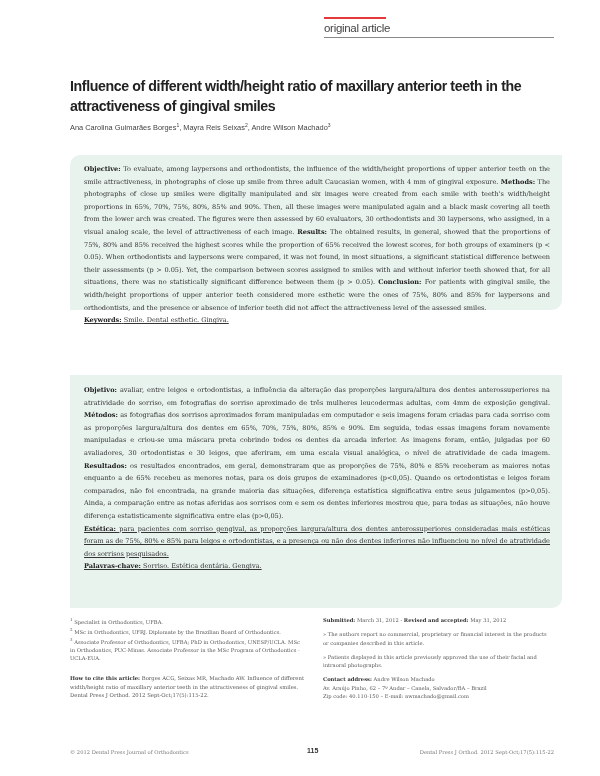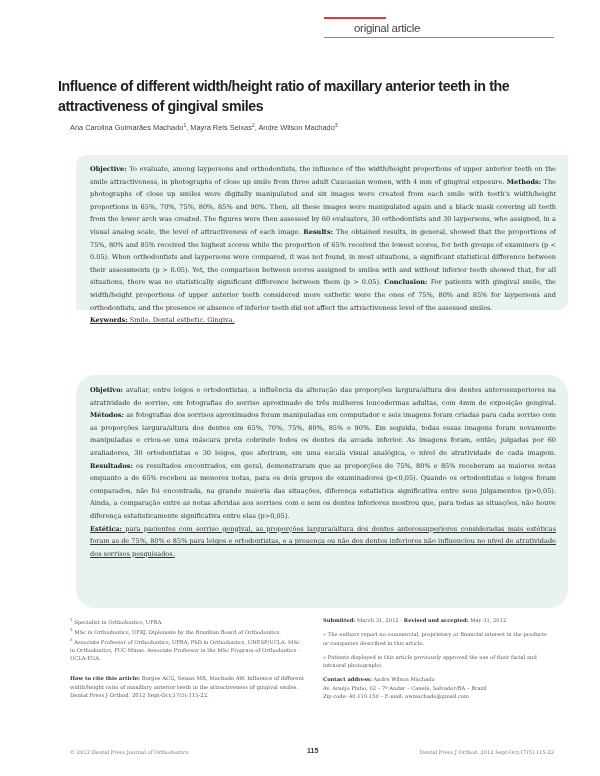--- a/index.html
+++ b/index.html
@@ -1,26 +1,26 @@
 <!DOCTYPE html>
 <html><head>
 <meta charset="utf-8">
 <style>
   html, body { margin: 0; padding: 0; background: #ffffff; }
   body { width: 600px; height: 776px; position: relative; overflow: hidden; font-family: "DejaVu Serif", serif; color: #333; }
   .header { position: absolute; left: 324px; top: 17px; width: 230px; }
   .header-accent { width: 62px; height: 2px; background: #e5383b; }
-  .header-label { font-family: "Liberation Sans", sans-serif; font-size: 11.5px; color: #444; letter-spacing: -0.3px; margin-top: 3px; line-height: 13px; margin-left: 30px; }
+  .header-label { font-family: "Liberation Sans", sans-serif; font-size: 11.5px; color: #444; letter-spacing: -0.3px; margin-top: 3px; line-height: 13px; }
   .header-rule { height: 1px; background: #888; margin-top: 2px; }
-  .title { position: absolute; left: 58px; top: 76px; width: 460px; font-family: "Liberation Sans", sans-serif; font-weight: bold; font-size: 14.2px; line-height: 20px; color: #222; letter-spacing: -0.4px; }
+  .title { position: absolute; left: 70px; top: 76px; width: 460px; font-family: "Liberation Sans", sans-serif; font-weight: bold; font-size: 14.2px; line-height: 20px; color: #222; letter-spacing: -0.4px; }
   .authors { position: absolute; left: 70px; top: 122px; font-family: "Liberation Sans", sans-serif; font-size: 7.4px; color: #444; }
   .authors sup { font-size: 5px; }
-  .abstract-box { position: absolute; left: 70px; background: #e9f3ee; font-size: 6.55px; line-height: 12.6px; color: #333; text-align: justify; padding: 8px 12px 8px 14px; box-sizing: border-box; width: 492px; margin-left: 6px; }
+  .abstract-box { position: absolute; left: 70px; background: #e9f3ee; font-size: 6.55px; line-height: 12.6px; color: #333; text-align: justify; padding: 8px 12px 8px 14px; box-sizing: border-box; width: 492px; }
   .abs-en { top: 155px; height: 155px; border-top-left-radius: 10px; border-bottom-right-radius: 10px; }
-  .abs-pt { top: 375px; height: 233px; border-top-left-radius: 0; border-bottom-right-radius: 10px; padding-top: 9px; border-radius: 19px; }
+  .abs-pt { top: 375px; height: 233px; border-top-left-radius: 0; border-bottom-right-radius: 10px; padding-top: 9px; }
   .abstract-box b { color: #222; }
   .kw { display: block; text-decoration: underline; }
   .footnotes { position: absolute; left: 70px; top: 616px; width: 230px; font-size: 5.2px; line-height: 8.3px; color: #555; }
   .footnotes sup { font-size: 4px; }
   .cite { position: absolute; left: 70px; top: 674px; width: 235px; font-size: 5.3px; line-height: 8.6px; color: #555; }
   .cite b { color: #333; }
   .right-col { position: absolute; left: 323px; top: 616px; width: 230px; font-size: 5.2px; line-height: 8.3px; color: #555; }
   .right-col b { color: #333; }
   .right-col p { margin: 0 0 6px 0; }
   .footer-left { position: absolute; left: 70px; top: 749px; font-size: 5.2px; color: #777; }
@@ -32,21 +32,21 @@
 
 <div class="header">
   <div class="header-accent"></div>
   <div class="header-label">original article</div>
   <div class="header-rule"></div>
 </div>
 
 <div class="title">Influence of different width/height ratio of maxillary anterior teeth in the attractiveness of gingival smiles</div>
 
 <div class="authors">
-  <span>Ana Carolina Guimarães Machado</span><sup>1</sup>,
+  <span>Ana Carolina Guimarães Borges</span><sup>1</sup>,
   <span>Mayra Reis Seixas</span><sup>2</sup>,
   <span>Andre Wilson Machado</span><sup>3</sup>
 </div>
 
 <div class="abstract-box abs-en">
   <b>Objective:</b>
   <span>To evaluate, among laypersons and orthodontists, the influence of the width/height proportions of upper anterior teeth on the smile attractiveness, in photographs of close up smile from three adult Caucasian women, with 4 mm of gingival exposure.</span>
   <b>Methods:</b>
   <span>The photographs of close up smiles were digitally manipulated and six images were created from each smile with teeth's width/height proportions in 65%, 70%, 75%, 80%, 85% and 90%. Then, all these images were manipulated again and a black mask covering all teeth from the lower arch was created. The figures were then assessed by 60 evaluators, 30 orthodontists and 30 laypersons, who assigned, in a visual analog scale, the level of attractiveness of each image.</span>
   <b>Results:</b>
@@ -62,20 +62,24 @@
 <div class="abstract-box abs-pt">
   <b>Objetivo:</b>
   <span>avaliar, entre leigos e ortodontistas, a influência da alteração das proporções largura/altura dos dentes anterossuperiores na atratividade do sorriso, em fotografias do sorriso aproximado de três mulheres leucodermas adultas, com 4mm de exposição gengival.</span>
   <b>Métodos:</b>
   <span>as fotografias dos sorrisos aproximados foram manipuladas em computador e seis imagens foram criadas para cada sorriso com as proporções largura/altura dos dentes em 65%, 70%, 75%, 80%, 85% e 90%. Em seguida, todas essas imagens foram novamente manipuladas e criou-se uma máscara preta cobrindo todos os dentes da arcada inferior. As imagens foram, então, julgadas por 60 avaliadores, 30 ortodontistas e 30 leigos, que aferiram, em uma escala visual analógica, o nível de atratividade de cada imagem.</span>
   <b>Resultados:</b>
   <span>os resultados encontrados, em geral, demonstraram que as proporções de 75%, 80% e 85% receberam as maiores notas enquanto a de 65% recebeu as menores notas, para os dois grupos de examinadores (p&lt;0,05). Quando os ortodontistas e leigos foram comparados, não foi encontrada, na grande maioria das situações, diferença estatística significativa entre seus julgamentos (p&gt;0,05). Ainda, a comparação entre as notas aferidas aos sorrisos com e sem os dentes inferiores mostrou que, para todas as situações, não houve diferença estatisticamente significativa entre elas (p&gt;0,05).</span>
   <span class="kw">
     <b>Estética:</b>
     <span>para pacientes com sorriso gengival, as proporções largura/altura dos dentes anterossuperiores consideradas mais estéticas foram as de 75%, 80% e 85% para leigos e ortodontistas, e a presença ou não dos dentes inferiores não influenciou no nível de atratividade dos sorrisos pesquisados.</span>
+  </span>
+  <span class="kw">
+    <b>Palavras-chave:</b>
+    <span>Sorriso. Estética dentária. Gengiva.</span>
   </span>
 </div>
 
 <div class="footnotes">
   <div><sup>1</sup> <span>Specialist in Orthodontics, UFBA.</span></div>
   <div><sup>2</sup> <span>MSc in Orthodontics, UFRJ. Diplomate by the Brazilian Board of Orthodontics.</span></div>
   <div><sup>3</sup> <span>Associate Professor of Orthodontics, UFBA; PhD in Orthodontics, UNESP/UCLA. MSc in Orthodontics, PUC-Minas. Associate Professor in the MSc Program of Orthodontics - UCLA-EUA.</span></div>
 </div>
 
 <div class="cite">

